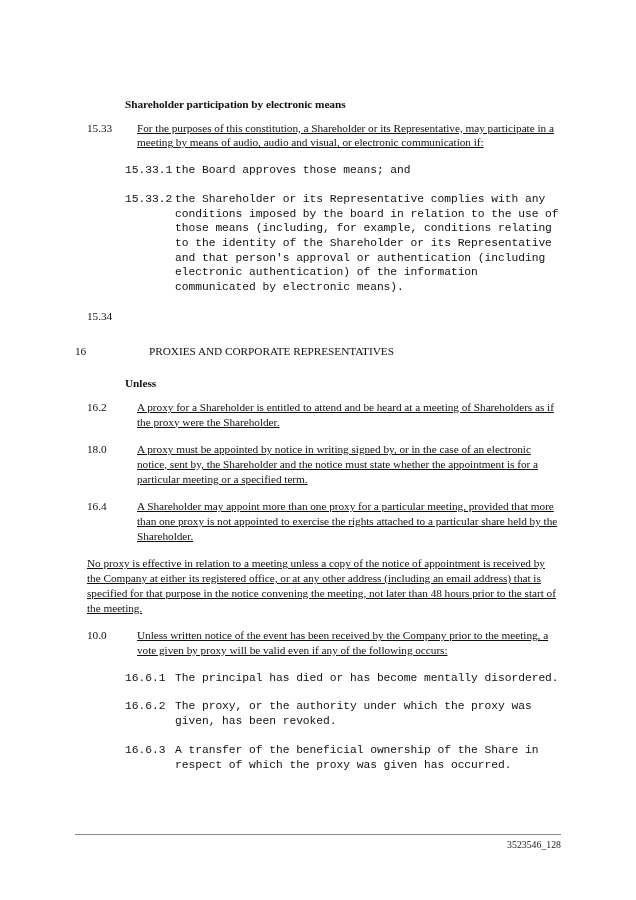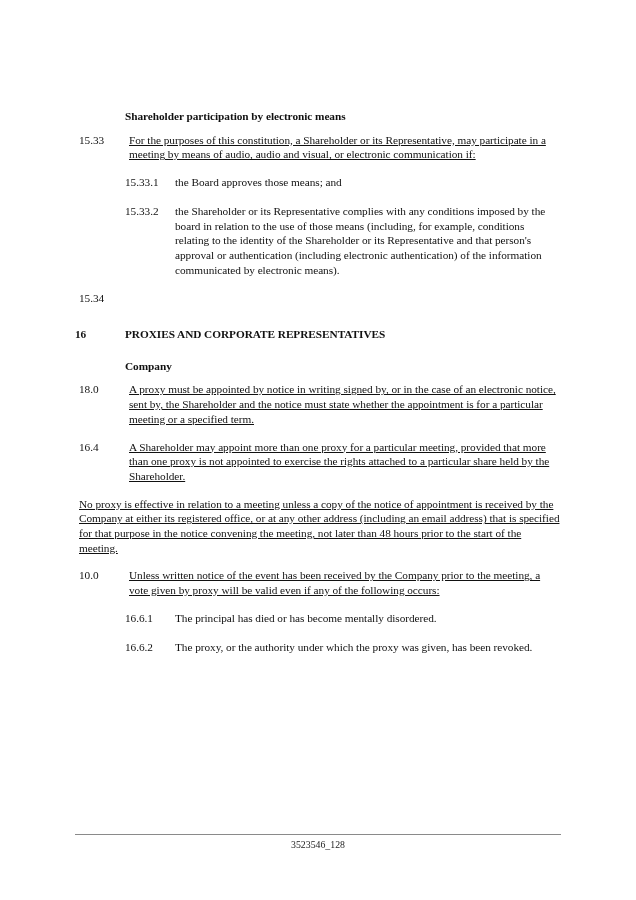--- a/index.html
+++ b/index.html
@@ -20,63 +20,65 @@
     position: absolute;
     left: 75px;
     top: 97px;
     width: 486px;
     font-size: 11.3px;
     line-height: 14.7px;
     letter-spacing: -0.05px;
   }
   .subheading {
     font-weight: bold;
-    margin: 12px 0 9px 50px;
+    margin: 0 0 9px 50px;
   }
   .clause {
     display: flex;
-    margin: 0 0 13px 4px;
+    margin: 0 0 13px 12px;
   }
   .clause .num {
     width: 50px;
     flex-shrink: 0;
   }
   .clause .body {
     flex: 1;
     text-decoration: underline;
   }
   .subclause {
     display: flex;
     margin: 1px 0 14px 50px;
+    font-family: Liberation Mono, monospace;
   }
   .subclause .num {
     width: 50px;
     flex-shrink: 0;
   }
   .subclause .body {
     flex: 1;
   }
   .section-heading {
     display: flex;
-    font-weight: bold;
+    font-weight: normal;
     margin: 21px 0 17px 0;
+    gap: 24px;
   }
   .section-heading .num {
     width: 50px;
     flex-shrink: 0;
   }
   .footer {
     position: absolute;
     left: 75px;
     width: 486px;
     top: 834px;
     border-top: 1.5px solid #8a8a8a;
     padding-top: 4px;
     display: flex;
-    justify-content: center;
+    justify-content: flex-end;
     font-size: 9.8px;
     color: #222222;
   }
 </style>
 </head>
 <body>
 
 <div class="page">
   <div class="content">
 
@@ -99,23 +101,27 @@
 
     <div class="clause">
       <span class="num">15.34</span>
     </div>
 
     <div class="section-heading">
       <span class="num">16</span>
       <span class="body">PROXIES AND CORPORATE REPRESENTATIVES</span>
     </div>
 
-    <div class="subheading">Company</div>
+    <div class="subheading">Unless</div>
 
 
+    <div class="clause">
+      <span class="num">16.2</span>
+      <span class="body">A proxy for a Shareholder is entitled to attend and be heard at a meeting of Shareholders as if the proxy were the Shareholder.</span>
+    </div>
 
     <div class="clause">
       <span class="num">18.0</span>
       <span class="body">A proxy must be appointed by notice in writing signed by, or in the case of an electronic notice, sent by, the Shareholder and the notice must state whether the appointment is for a particular meeting or a specified term.</span>
     </div>
 
     <div class="clause">
       <span class="num">16.4</span>
       <span class="body">A Shareholder may appoint more than one proxy for a particular meeting, provided that more than one proxy is not appointed to exercise the rights attached to a particular share held by the Shareholder.</span>
     </div>
@@ -132,20 +138,24 @@
     <div class="subclause">
       <span class="num">16.6.1</span>
       <span class="body">The principal has died or has become mentally disordered.</span>
     </div>
 
     <div class="subclause">
       <span class="num">16.6.2</span>
       <span class="body">The proxy, or the authority under which the proxy was given, has been revoked.</span>
     </div>
 
+    <div class="subclause">
+      <span class="num">16.6.3</span>
+      <span class="body">A transfer of the beneficial ownership of the Share in respect of which the proxy was given has occurred.</span>
+    </div>
 
   </div>
 
   <div class="footer">
     <span>3523546_1</span>
     <span>28</span>
   </div>
 </div>
 
 </body></html>

